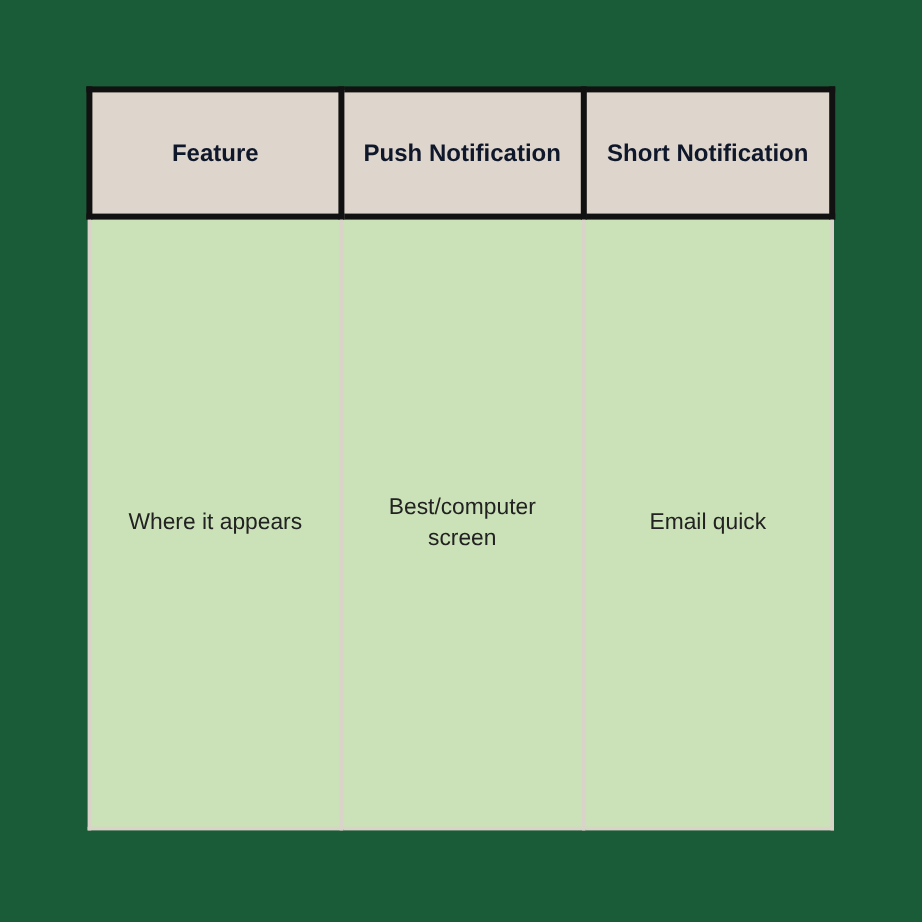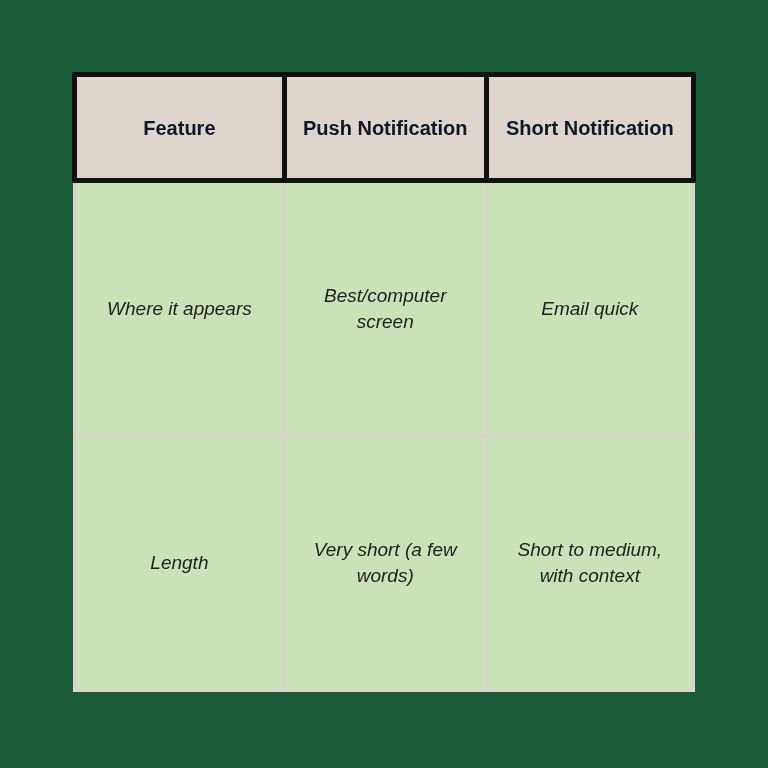--- a/index.html
+++ b/index.html
@@ -43,21 +43,21 @@
     border: 3px solid #d9d3c9;
     color: #222222;
     font-size: 19px;
     font-weight: 400;
     text-align: center;
     vertical-align: middle;
     padding: 8px 18px;
     line-height: 1.35;
   }
   thead tr { height: 106px; }
-  tbody tr { height: 102px; font-style: italic; }
+  tbody tr { height: 102px; }
   col.c1 { width: 33.9%; }
   col.c2 { width: 32.6%; }
   col.c3 { width: 33.5%; }
 </style>
 </head>
 <body>
 
 <div class="table-wrap">
   <table class="comparison">
     <colgroup>
@@ -71,20 +71,15 @@
         <th>Push Notification</th>
         <th>Short Notification</th>
       </tr>
     </thead>
     <tbody>
       <tr>
         <td>Where it appears</td>
         <td>Best/computer screen</td>
         <td>Email quick</td>
       </tr>
-      <tr>
-        <td>Length</td>
-        <td>Very short (a few words)</td>
-        <td>Short to medium, with context</td>
-      </tr>
     </tbody>
   </table>
 </div>
 
 </body></html>

